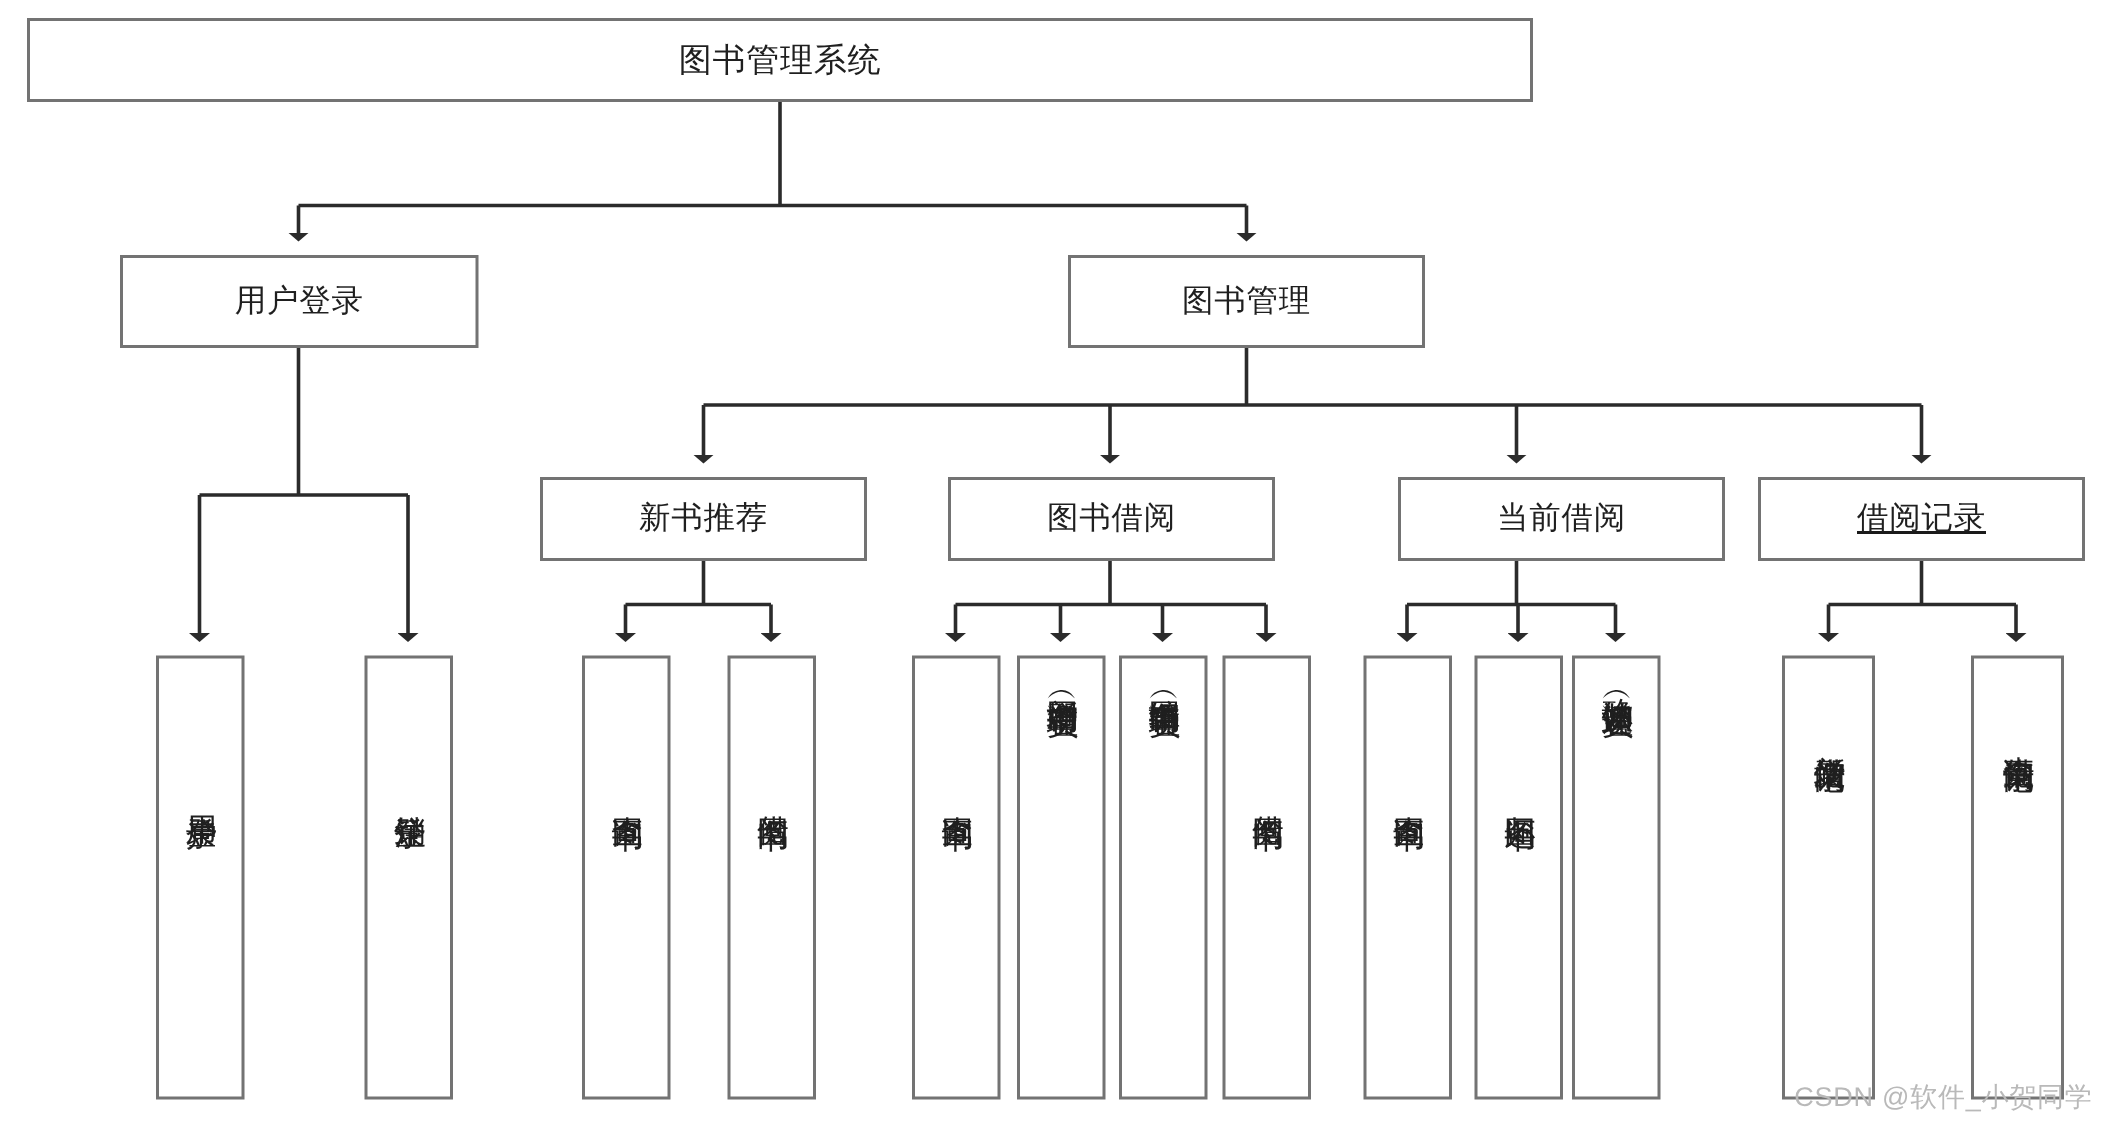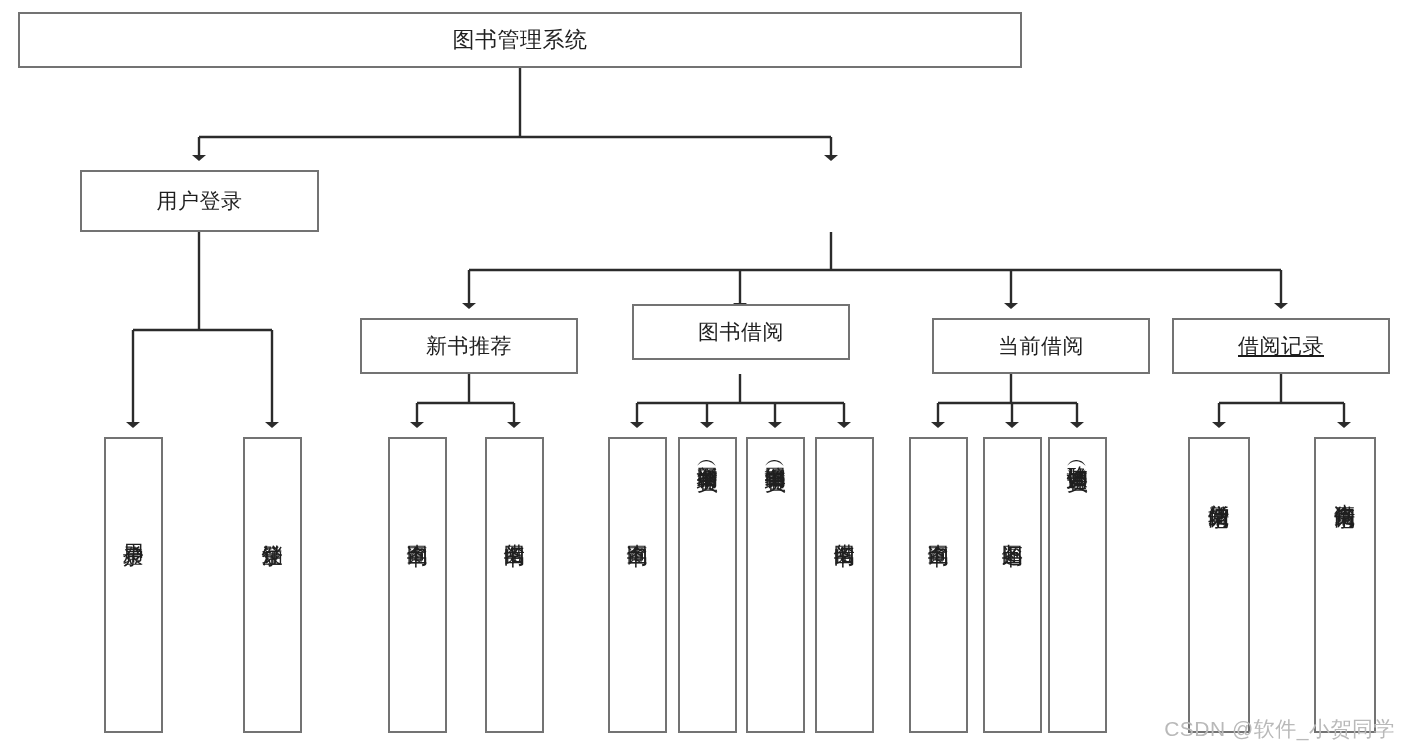--- a/index.html
+++ b/index.html
@@ -57,21 +57,21 @@
     letter-spacing: 1px;
     white-space: nowrap;
     text-align: left;
   }
   .node.leaf.mid .label { margin-top: 88px; }
   .node.leaf.tall .label { margin-top: 10px; }
   .watermark {
     position: absolute;
     right: 10px;
     bottom: 4px;
-    font-size: 21px;
+    font-size: 18px;
     color: #b9b9b9;
     white-space: nowrap;
     z-index: 3;
     letter-spacing: 0.5px;
   }
 </style>
 </head>
 <body>
 
 <div id="canvas">
@@ -126,25 +126,28 @@
     </g>
   </svg>
 
   <div class="node root" style="left:18px; top:12px; width:1004px; height:56px;">
     <span class="label">图书管理系统</span>
   </div>
 
   <div class="node" style="left:80px; top:170px; width:239px; height:62px;">
     <span class="label">用户登录</span>
   </div>
+  <div class="node" style="left:712px; top:170px; width:238px; height:62px;">
+    <span class="label">图书管理</span>
+  </div>
 
   <div class="node" style="left:360px; top:318px; width:218px; height:56px;">
     <span class="label">新书推荐</span>
   </div>
-  <div class="node" style="left:632px; top:304px; width:218px; height:56px;">
+  <div class="node" style="left:632px; top:318px; width:218px; height:56px;">
     <span class="label">图书借阅</span>
   </div>
   <div class="node" style="left:902px; top:318px; width:218px; height:56px;margin-left:30px;">
     <span class="label">当前借阅</span>
   </div>
   <div class="node" style="left:1172px; top:318px; width:218px; height:56px;text-decoration:underline;">
     <span class="label">借阅记录</span>
   </div>
 
   <div class="node leaf mid" style="left:104px; top:437px; width:59px; height:296px;">

